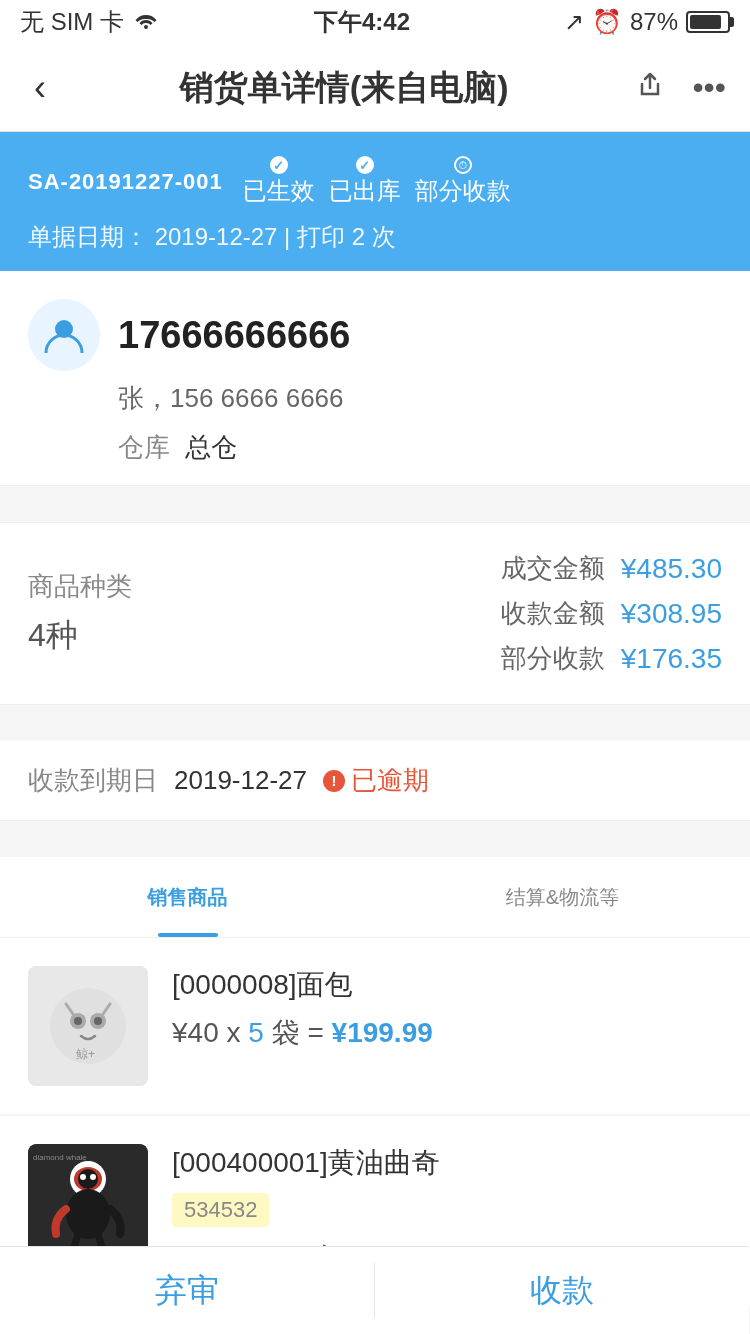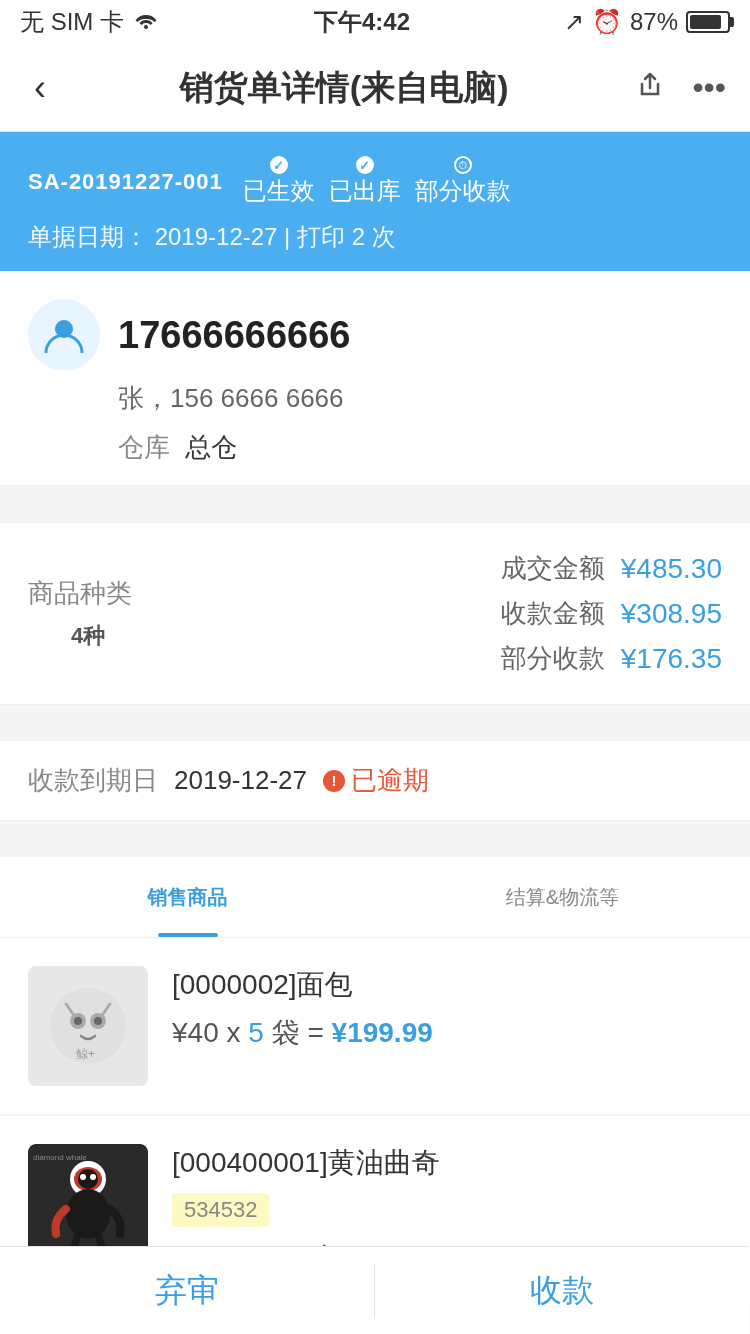--- a/index.html
+++ b/index.html
@@ -190,21 +190,21 @@
       display: flex;
       flex-direction: column;
       gap: 10px;
     }
     .stats-left {
       font-size: 28px;
       color: #555;
       justify-content: center;
     }
     .stats-label { color: #888; font-size: 26px; }
-    .stats-count { font-size: 22px; font-weight: 700; margin-left: 43px; }
+    .stats-count { font-size: 32px; font-weight: 400; }
     .stats-right {
       text-align: right;
     }
     .stats-row {
       display: flex;
       justify-content: flex-end;
       align-items: center;
       gap: 16px;
       font-size: 26px;
     }
@@ -515,21 +515,21 @@
           <circle cx="50" cy="35" r="8" fill="#aaa"></circle>
           <circle cx="30" cy="35" r="4" fill="#666"></circle>
           <circle cx="50" cy="35" r="4" fill="#666"></circle>
           <path d="M33 50 Q40 56 47 50" stroke="#888" stroke-width="2.5" fill="none" stroke-linecap="round"></path>
           <path d="M25 28 L18 18 M55 28 L62 18" stroke="#aaa" stroke-width="3" stroke-linecap="round"></path>
           <text x="28" y="72" font-size="12" fill="#999" font-family="Arial">鲸+</text>
         </svg>
       </div>
     </div>
     <div class="product-info">
-      <div class="product-name">[0000002]面包</div>
+      <div class="product-name">[0000008]面包</div>
       <div class="product-price-row">
         <span>¥40</span>
         <span> x </span>
         <span class="price-highlight">5</span>
         <span>袋</span>
         <span> = </span>
         <span class="price-total">¥199.99</span>
       </div>
     </div>
   </div>

